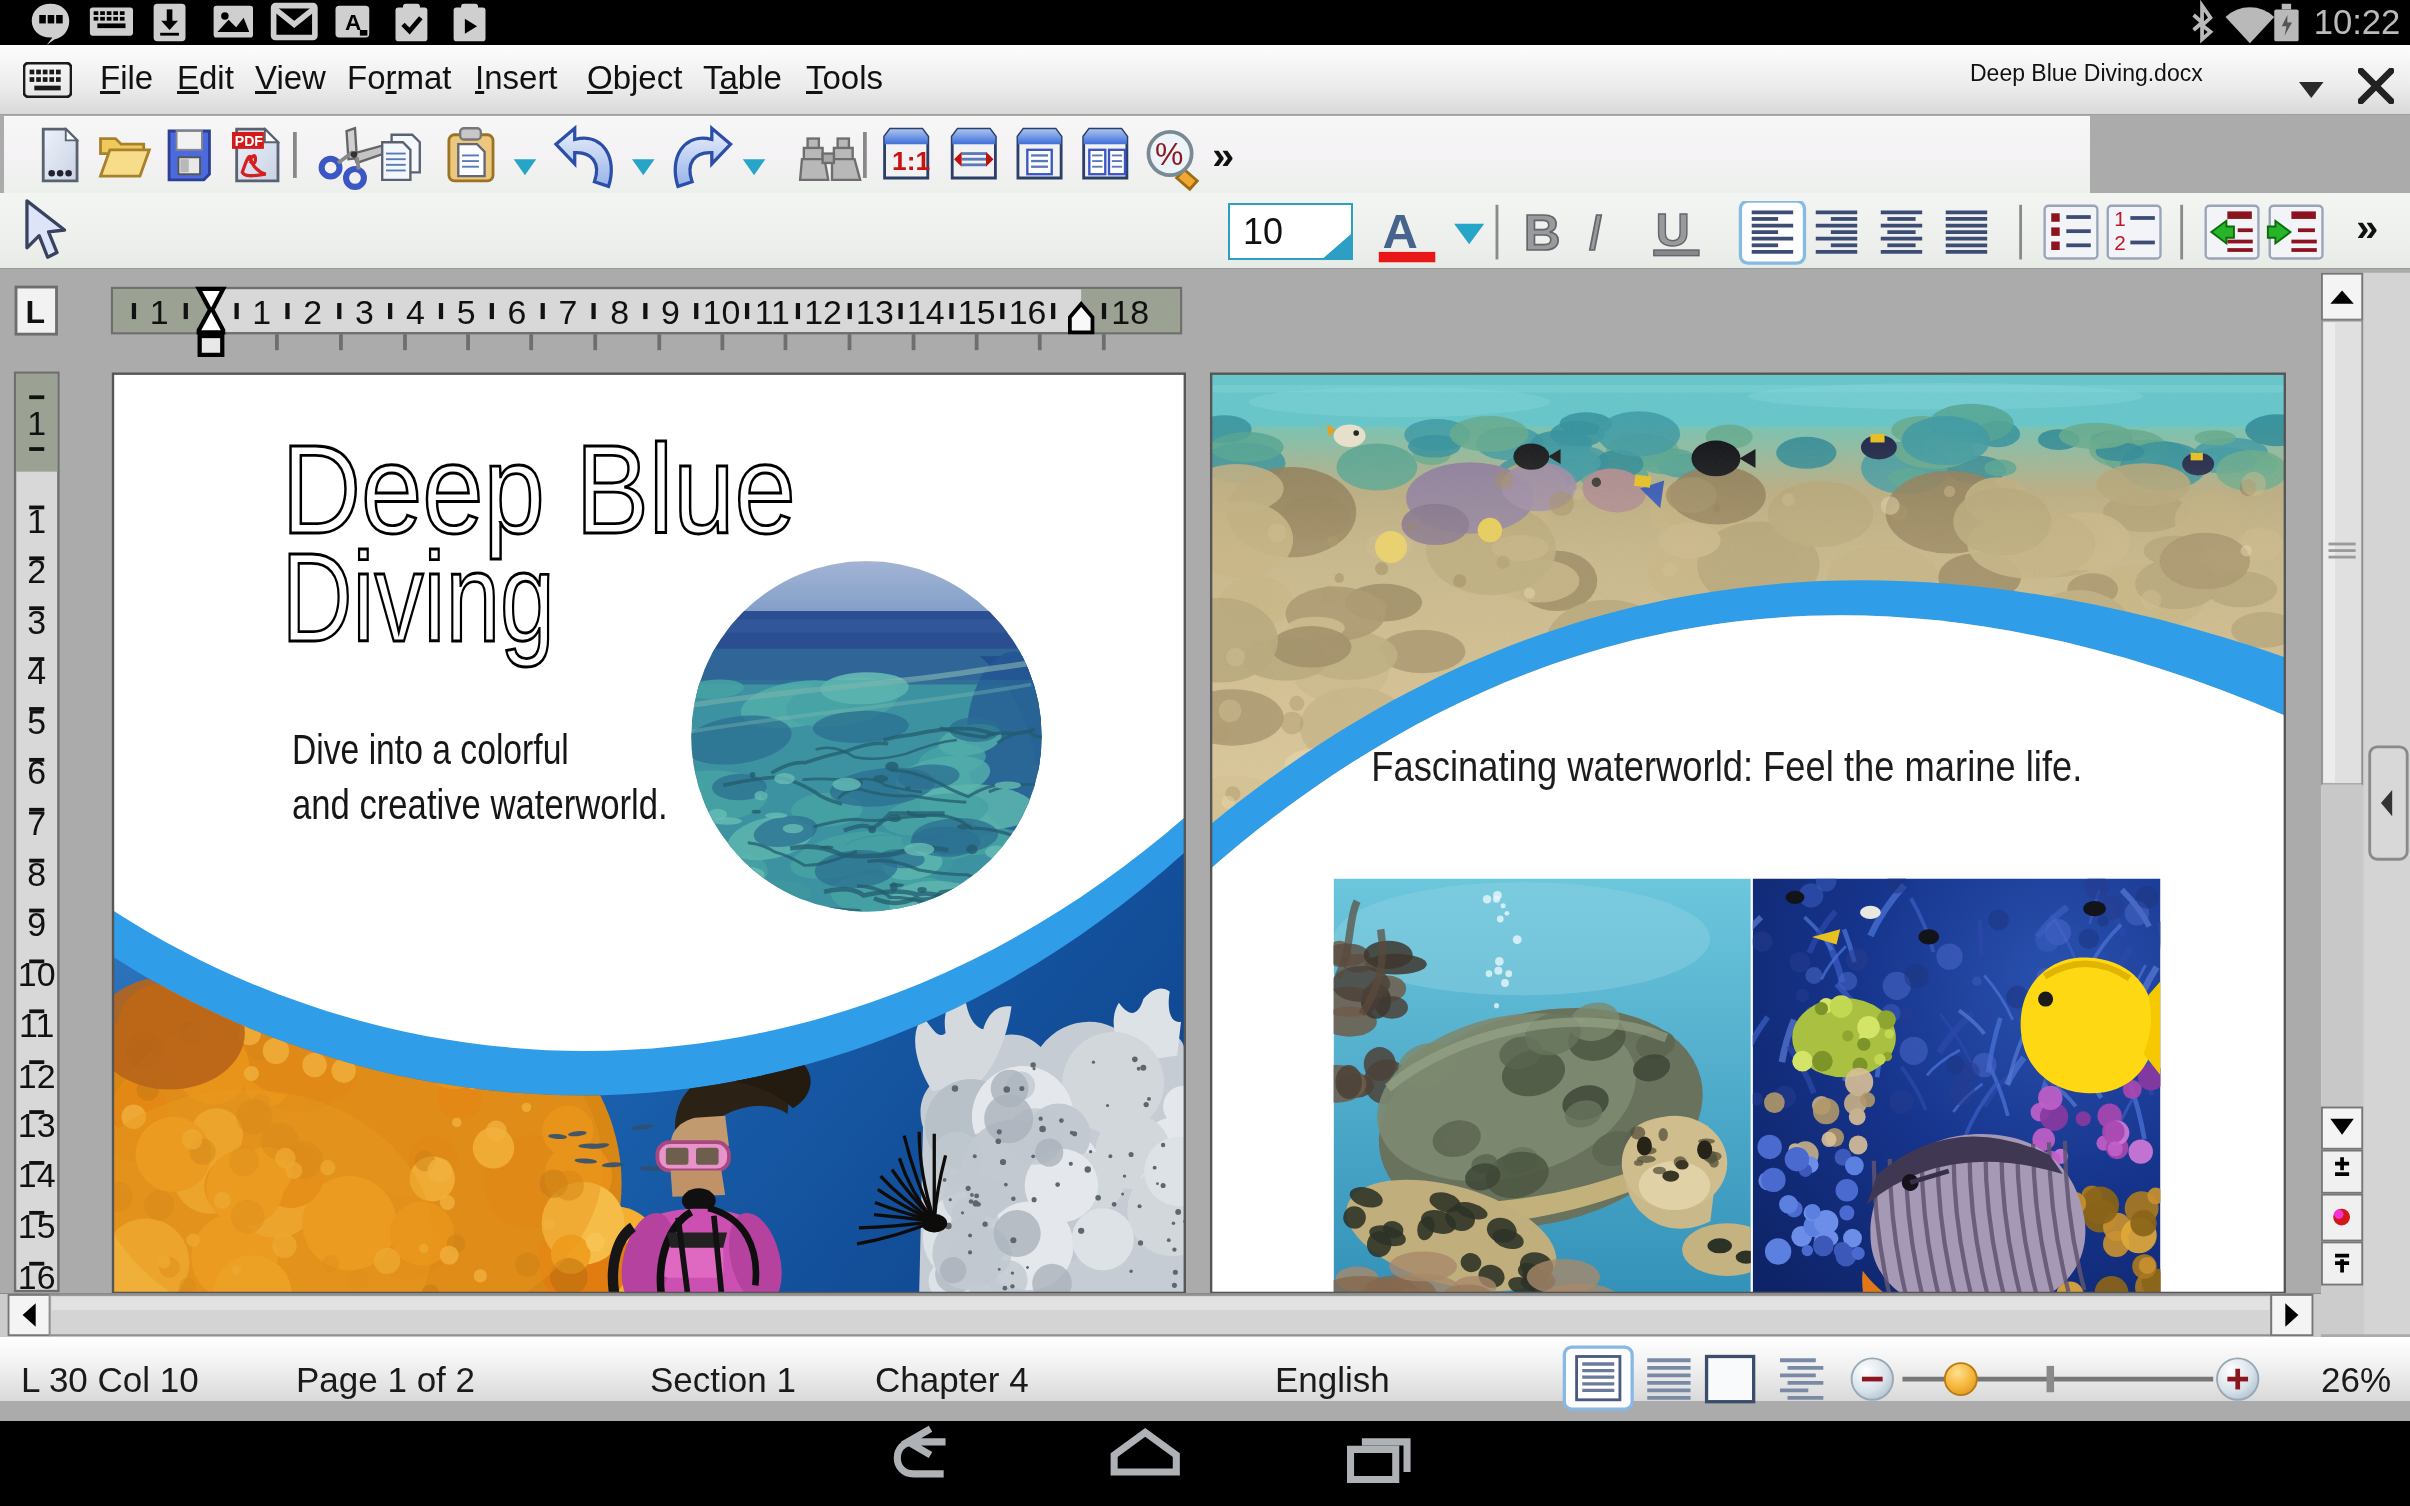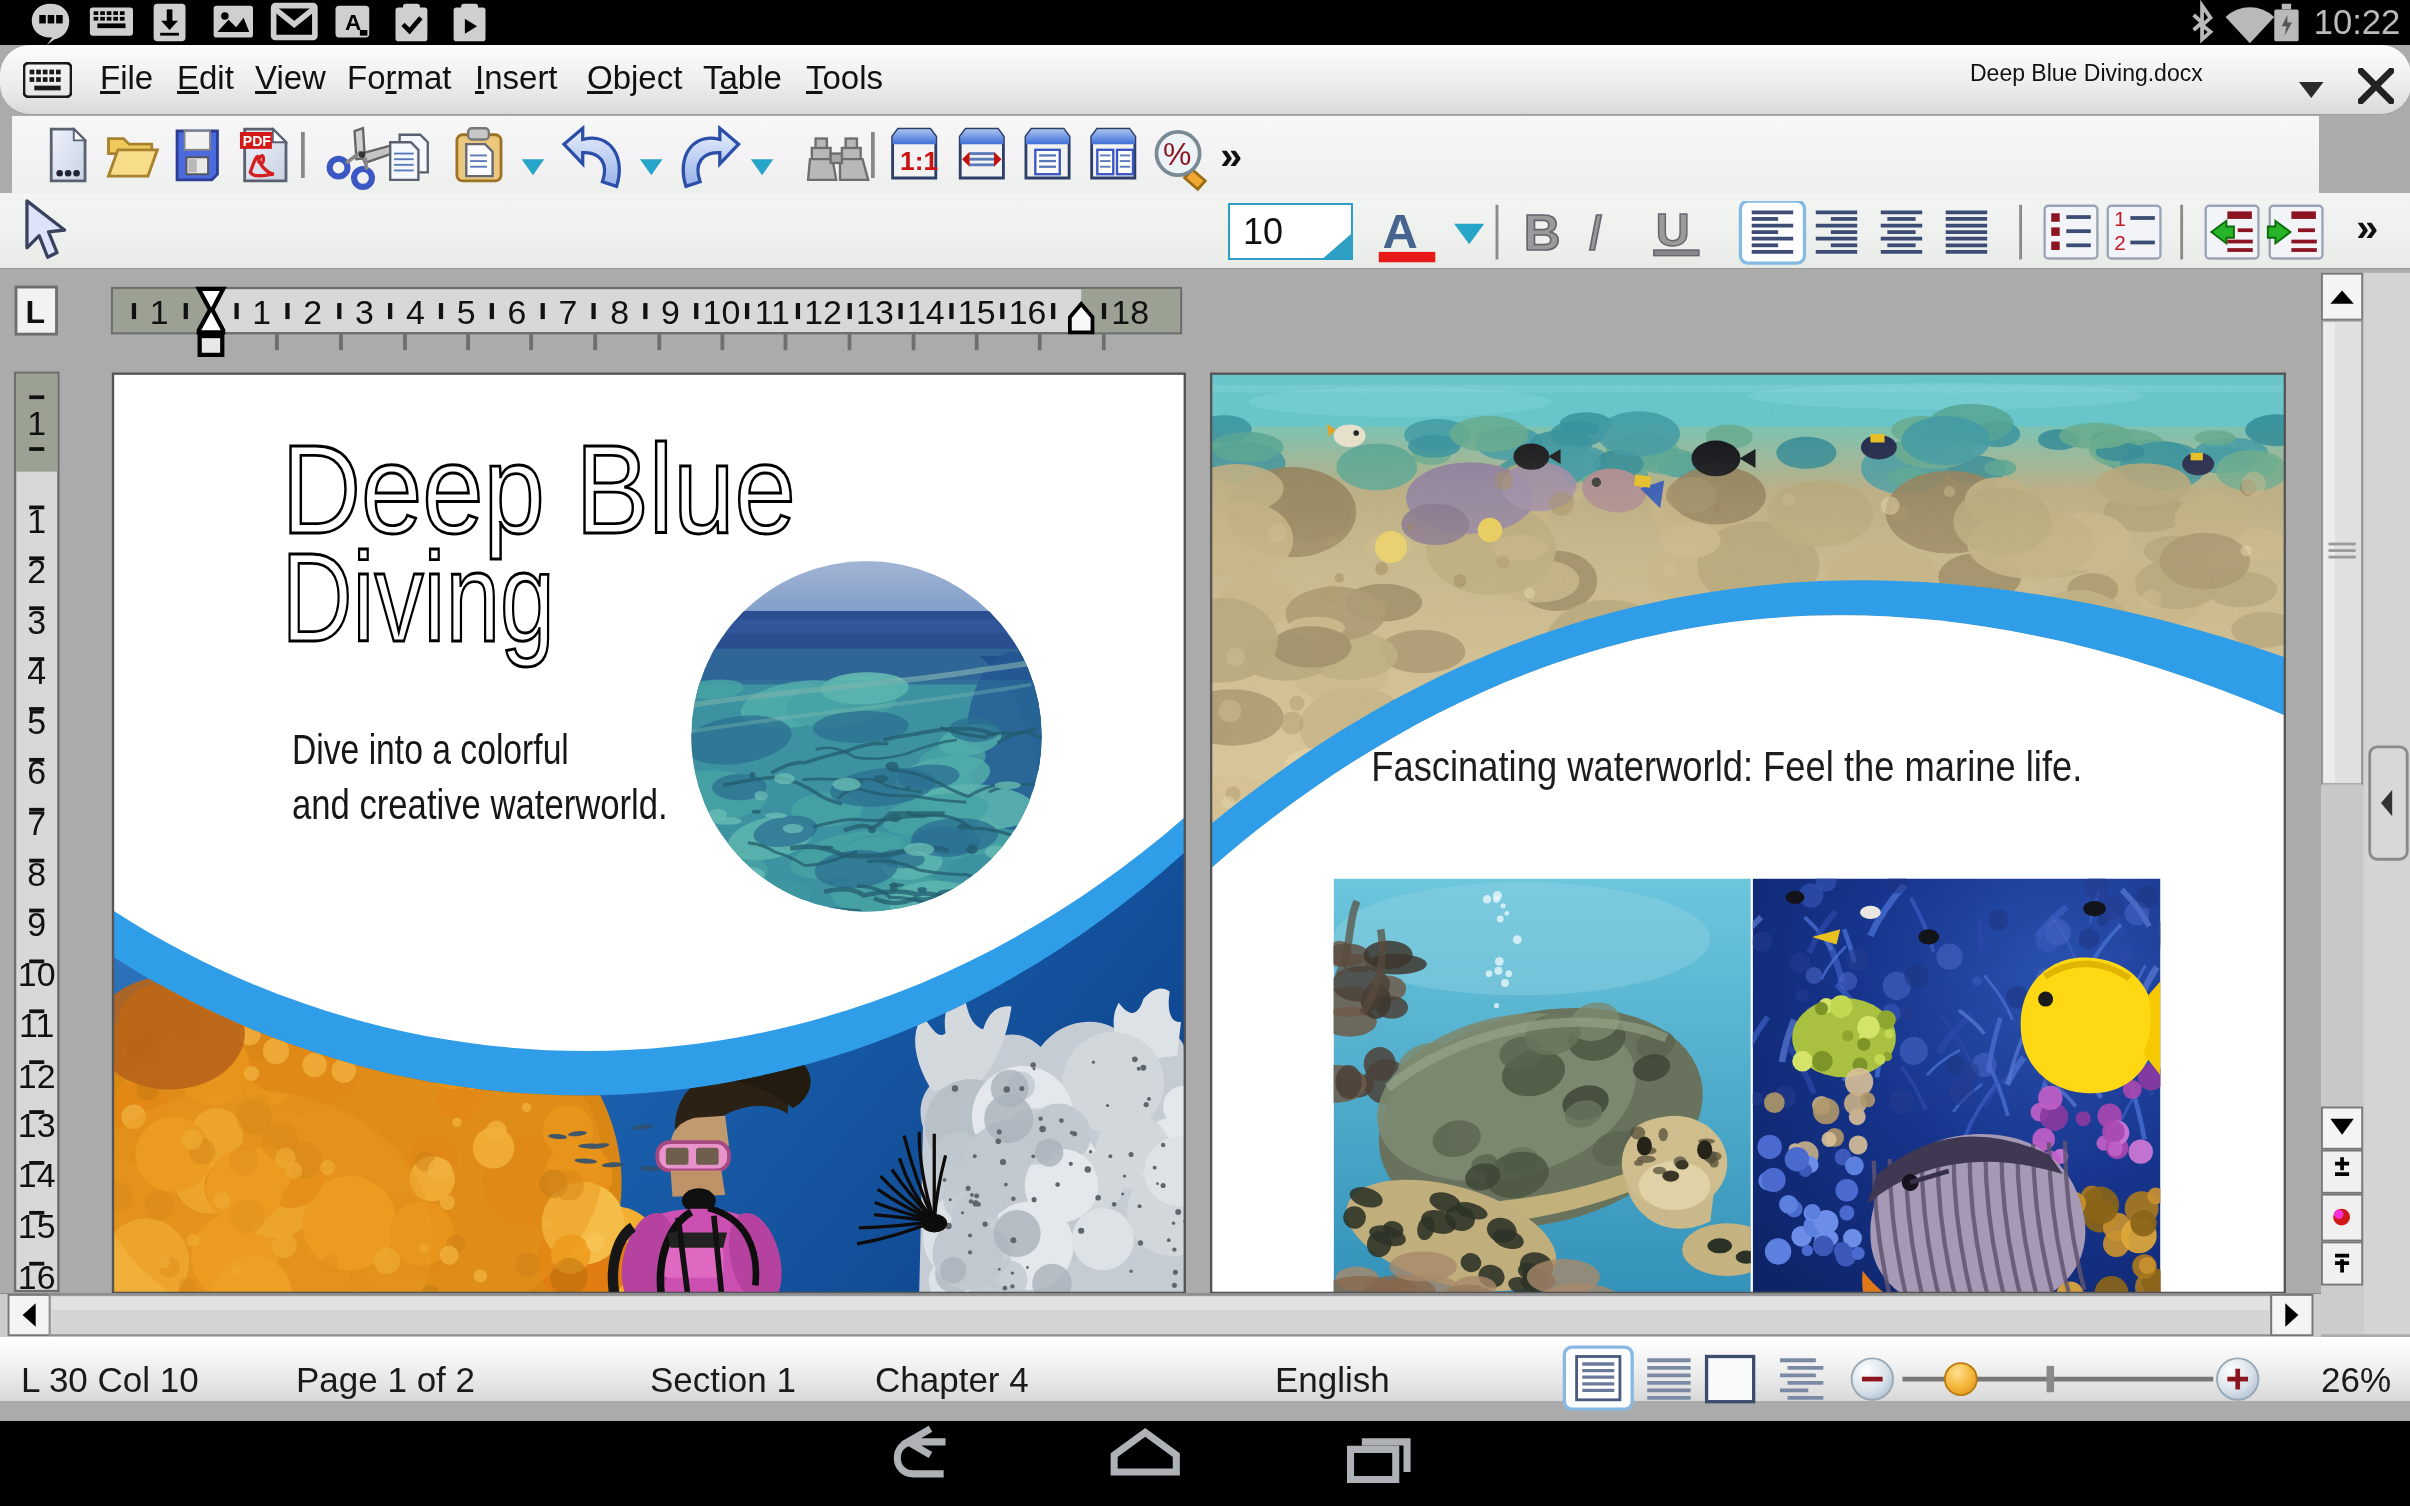--- a/index.html
+++ b/index.html
@@ -1,21 +1,21 @@
 <!DOCTYPE html>
 <html style="font-size:15px"><head><meta charset="utf-8">
 <style>
 html,body{margin:0;padding:0;}
 body{width:2411px;height:1507px;overflow:hidden;font-family:"Liberation Sans",sans-serif;}
 #app{position:absolute;left:0;top:0;width:2411px;height:1507px;background:#aaabaa;}
 .abs{position:absolute;}
 #statusbar{left:0;top:0;width:2411px;height:45px;background:#000;}
-#menubar{left:0;top:45px;width:2411px;height:69px;background:linear-gradient(#fdfdfd,#ececec 60%,#d9d9d9);border-bottom:1.9px solid #9f9f9f;border-radius:30px;}
+#menubar{left:0;top:45px;width:2411px;height:69px;background:linear-gradient(#fdfdfd,#ececec 60%,#d9d9d9);border-bottom:1.9px solid #9f9f9f;}
 .menuitem{position:absolute;top:14px;font-size:33px;color:#111;}
-#toolbar1{left:12px;top:116px;width:2307px;height:77px;background:linear-gradient(#f7f7f7,#f4f2f4 55%,#ecf0eb);}
+#toolbar1{left:4px;top:116px;width:2086px;height:77px;background:linear-gradient(#f7f7f7,#f4f2f4 55%,#ecf0eb);}
 #toolbar2{left:0;top:193px;width:2411px;height:75px;background:linear-gradient(#f3f5f2,#eef0ed 60%,#e7ebe6);border-bottom:1.9px solid #9a9a9a;}
 .combo{position:absolute;top:10.4px;height:53px;background:#fff;border:2.8px solid #2d9fc4;}
 .combo span{font-size:36px;color:#111;position:absolute;left:13px;top:5.6px;}
 .combo svg{position:absolute;right:0;bottom:0;}
 #docarea{left:0;top:270px;width:2411px;height:1023px;background:#aaabaa;}
 #hscroll{left:0;top:1293px;width:2321px;height:44px;background:#cccccc;border-top:1.9px solid #8b8b8b;}
 #statusbar2{left:0;top:1337px;width:2411px;height:64px;background:linear-gradient(#ffffff,#f1f1f1 45%,#d9d9d9);}
 .sbtext{position:absolute;top:22.6px;font-size:35px;color:#1a1a1a;}
 #navbar{left:0;top:1421px;width:2411px;height:86px;background:#000;}
 </style></head>

